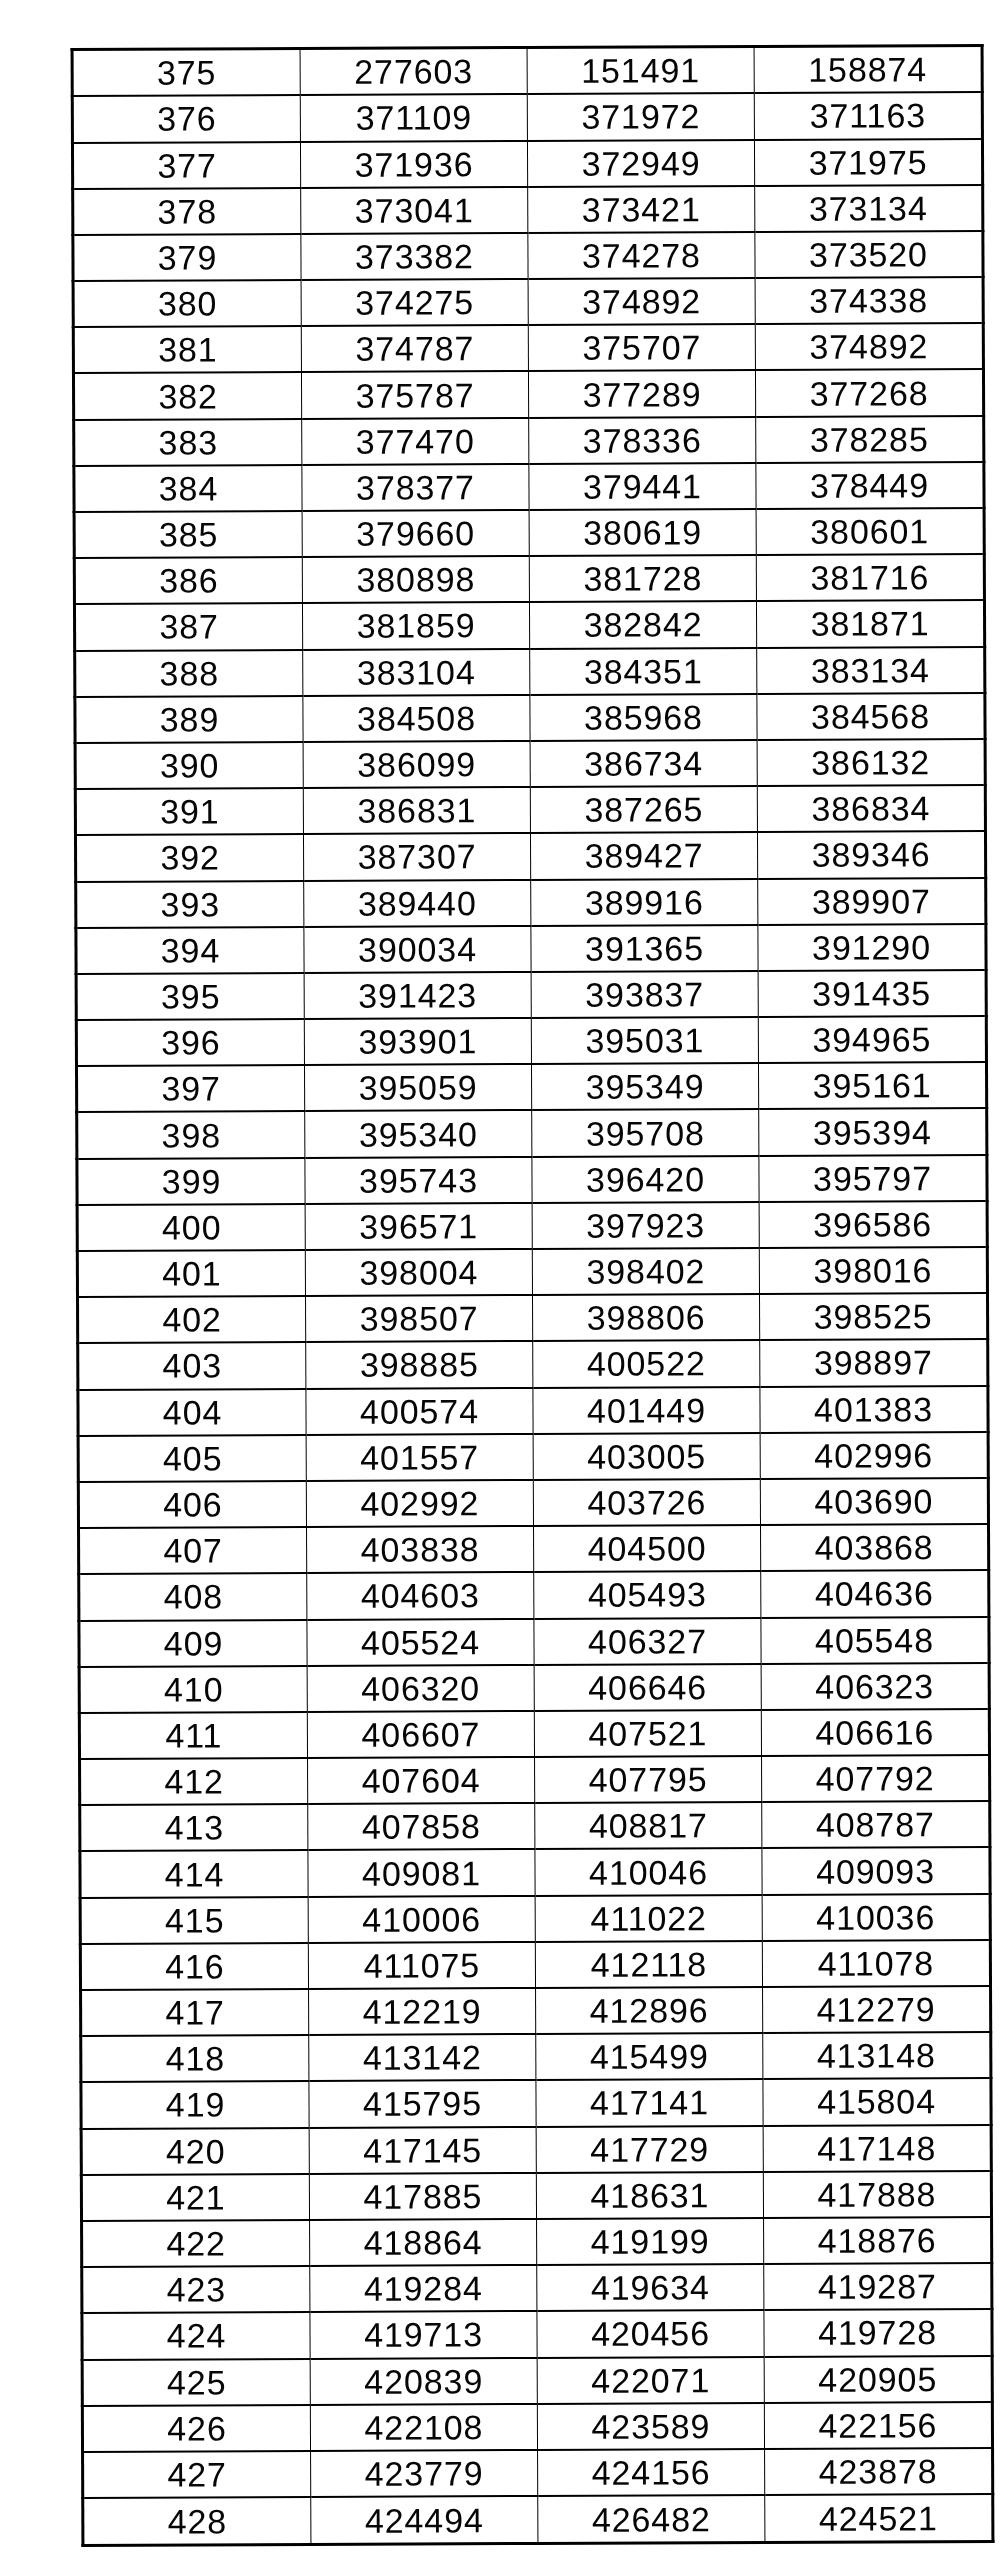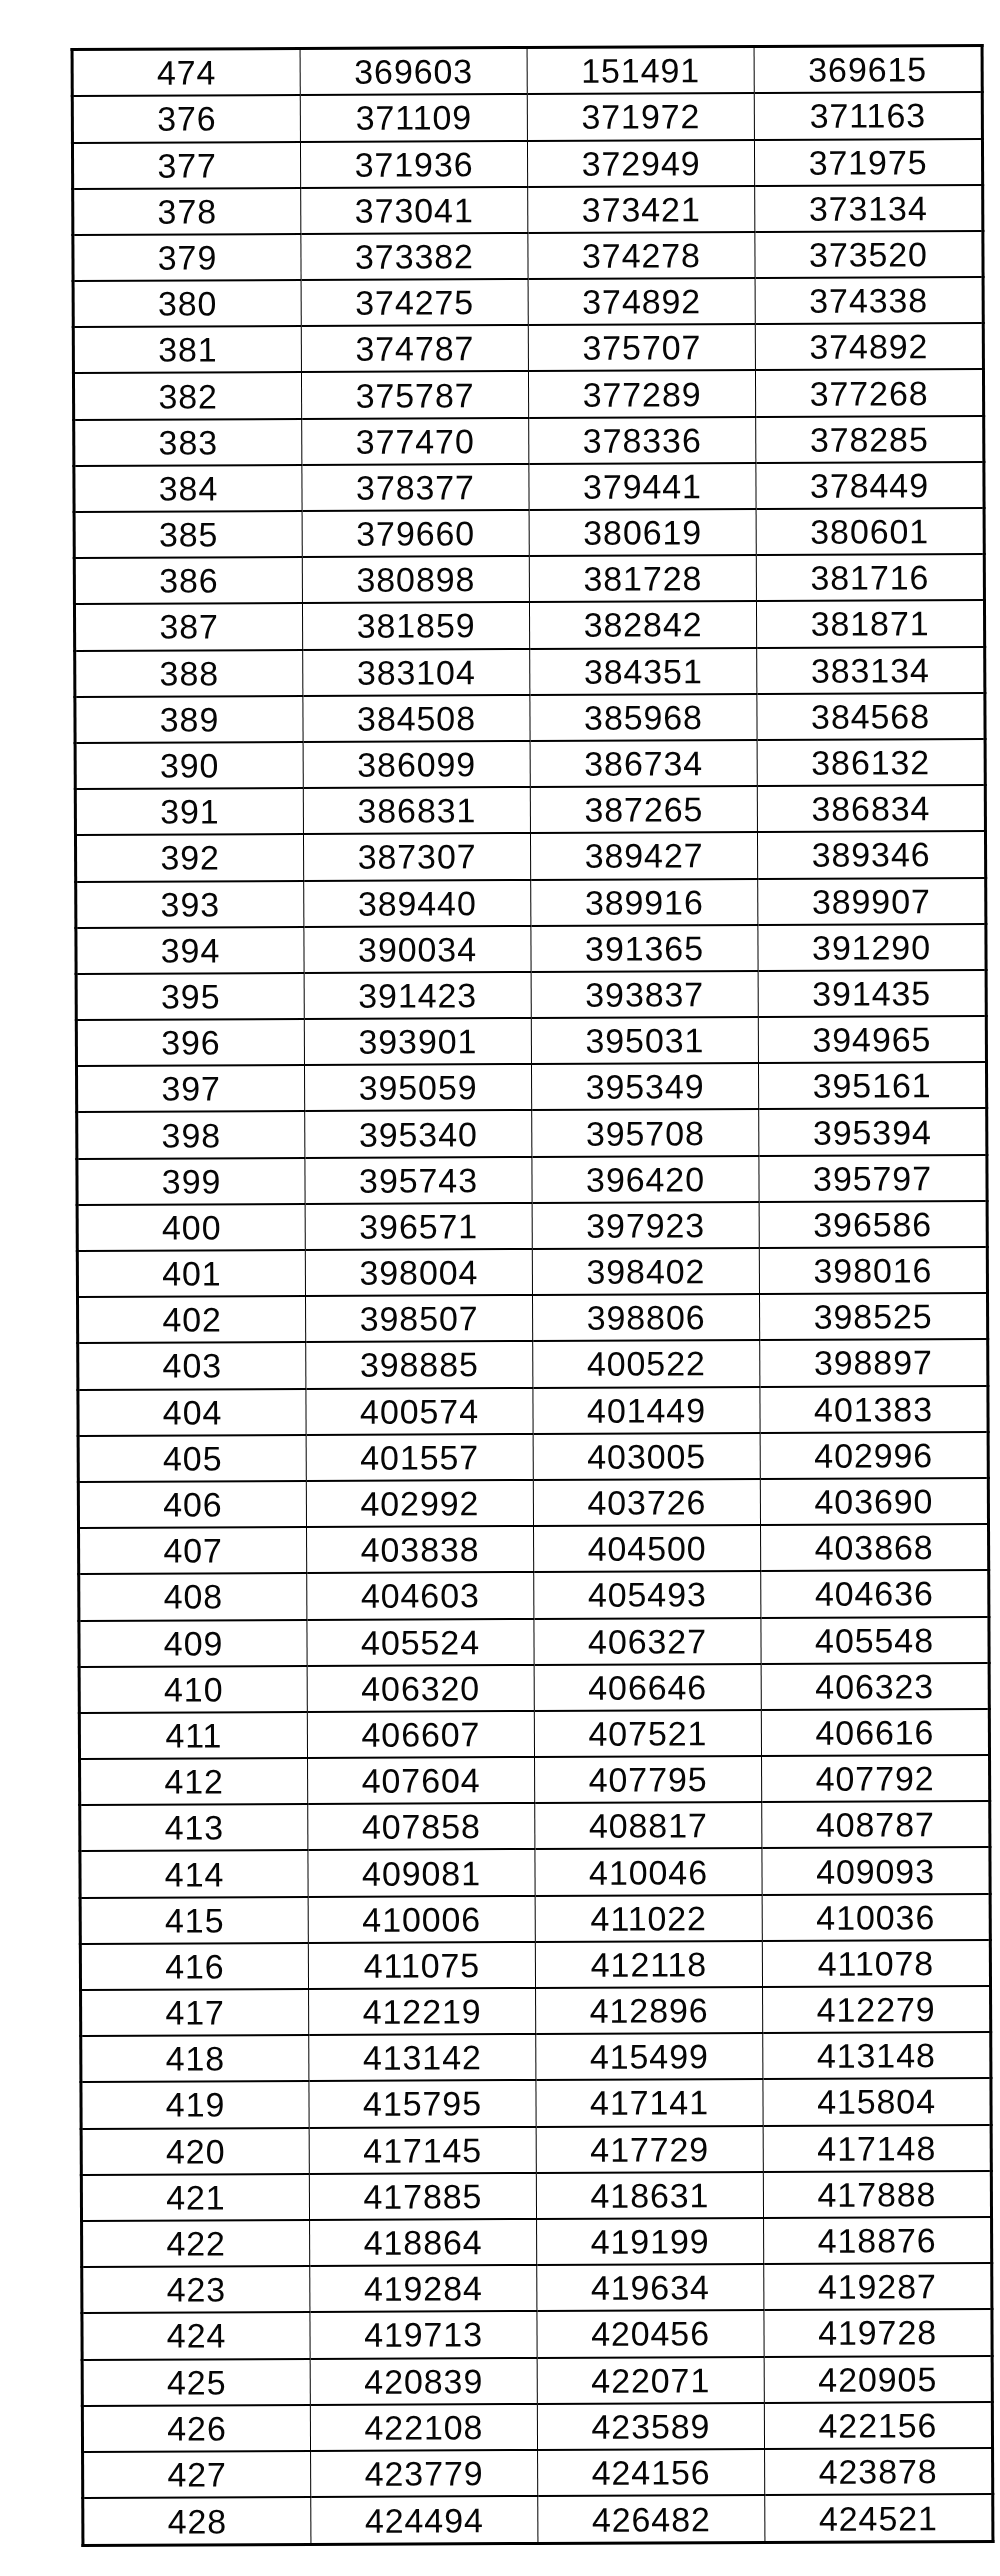--- a/index.html
+++ b/index.html
@@ -43,24 +43,24 @@
     overflow: hidden;
   }
 </style>
 </head>
 <body>
 
 <div class="page">
   <table class="scan-table">
     <tbody>
         <tr>
-          <td>474</td>
-          <td>369603</td>
+          <td>375</td>
+          <td>277603</td>
           <td>151491</td>
-          <td>369615</td>
+          <td>158874</td>
         </tr>
         <tr>
           <td>376</td>
           <td>371109</td>
           <td>371972</td>
           <td>371163</td>
         </tr>
         <tr>
           <td>377</td>
           <td>371936</td>

